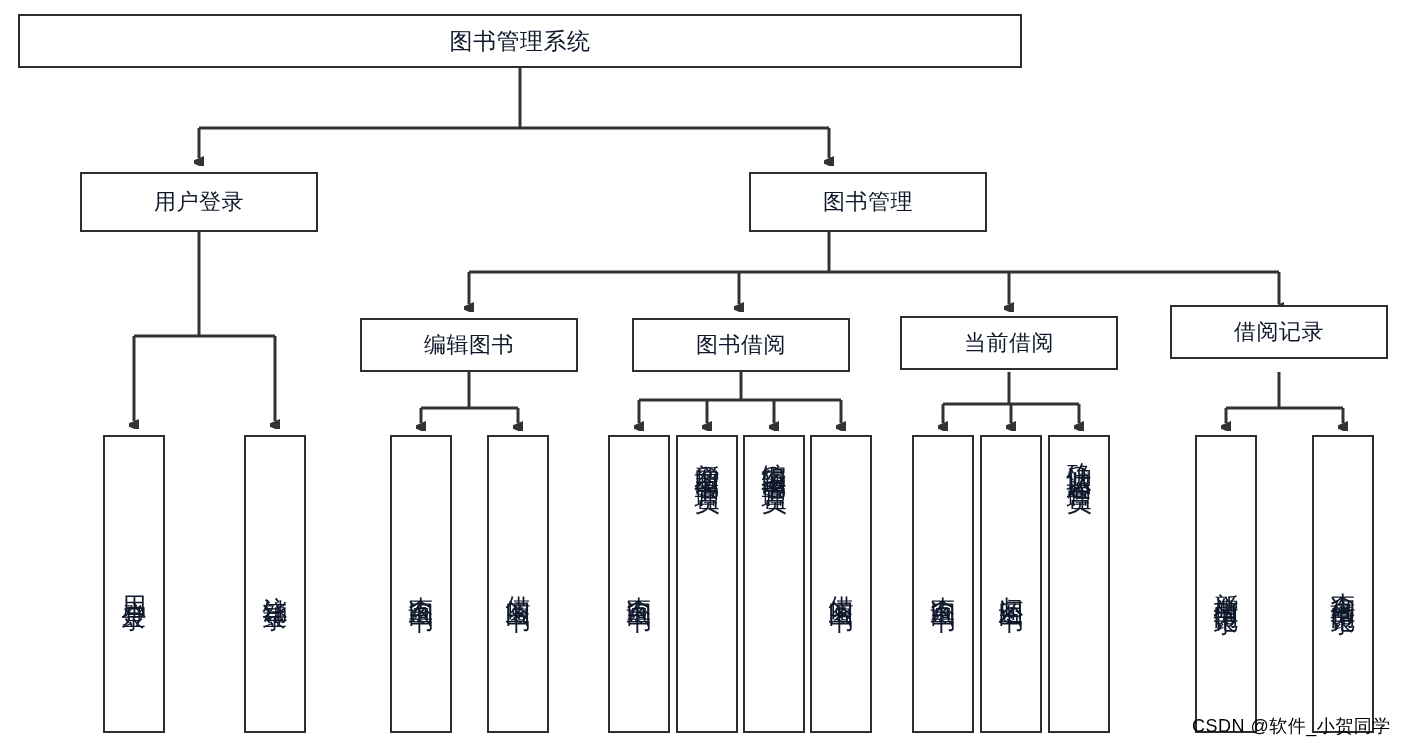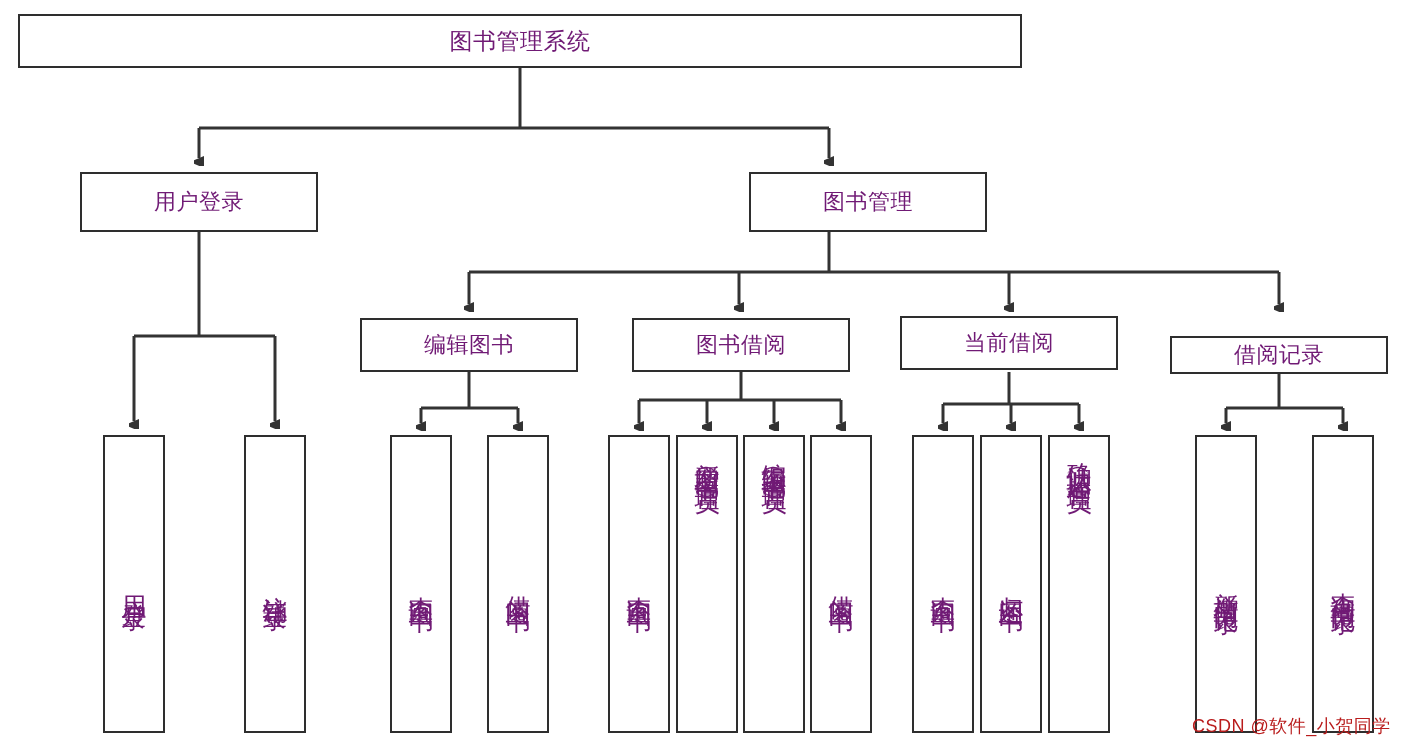--- a/index.html
+++ b/index.html
@@ -30,21 +30,21 @@
     position: absolute;
     box-sizing: border-box;
     background: #ffffff;
     border: 2px solid #2e2e2e;
     display: flex;
     align-items: center;
     justify-content: center;
     overflow: hidden;
   }
   .node-label {
-    color: #701a75;
+    color: #0f172a;
     letter-spacing: 0.5px;
     line-height: 1.15;
     white-space: nowrap;
   }
   .level-root .node-label { font-size: 23px; }
   .level-1 .node-label { font-size: 22px; }
   .level-2 .node-label { font-size: 22px; }
   .leaf .node-label {
     writing-mode: vertical-rl;
     text-orientation: upright;
@@ -57,21 +57,21 @@
     align-items: flex-start;
     justify-content: center;
     padding-top: 6px;
   }
   .leaf.centered {
     align-items: center;
     padding-top: 0;
   }
   .watermark {
     position: absolute;
-    color: #b91c1c;
+    color: #000000;
     font-size: 18px;
     white-space: nowrap;
     letter-spacing: 0.5px;
     pointer-events: none;
   }
 </style>
 </head>
 <body>
 
 <div id="diagram-root">
@@ -132,21 +132,21 @@
 
   <div class="node-box level-2" id="node-l2-0" style="left: 360px; top: 318px; width: 218px; height: 54px;">
     <span class="node-label">编辑图书</span>
   </div>
   <div class="node-box level-2" id="node-l2-1" style="left: 632px; top: 318px; width: 218px; height: 54px; text-align: center;">
     <span class="node-label">图书借阅</span>
   </div>
   <div class="node-box level-2" id="node-l2-2" style="left: 900px; top: 316px; width: 218px; height: 54px;">
     <span class="node-label">当前借阅</span>
   </div>
-  <div class="node-box level-2" id="node-l2-3" style="left: 1170px; top: 336px; width: 218px; height: 38px;">
+  <div class="node-box level-2" id="node-l2-3" style="left: 1170px; top: 305px; width: 218px; height: 54px;">
     <span class="node-label">借阅记录</span>
   </div>
 
   <div class="node-box leaf centered" id="node-leaf-0" style="left: 103px; top: 435px; width: 62px; height: 298px;">
     <span class="node-label">用户登录</span>
   </div>
   <div class="node-box leaf centered" id="node-leaf-1" style="left: 244px; top: 435px; width: 62px; height: 298px;">
     <span class="node-label">注销登录</span>
   </div>
   <div class="node-box leaf centered" id="node-leaf-2" style="left: 390px; top: 435px; width: 62px; height: 298px;">

